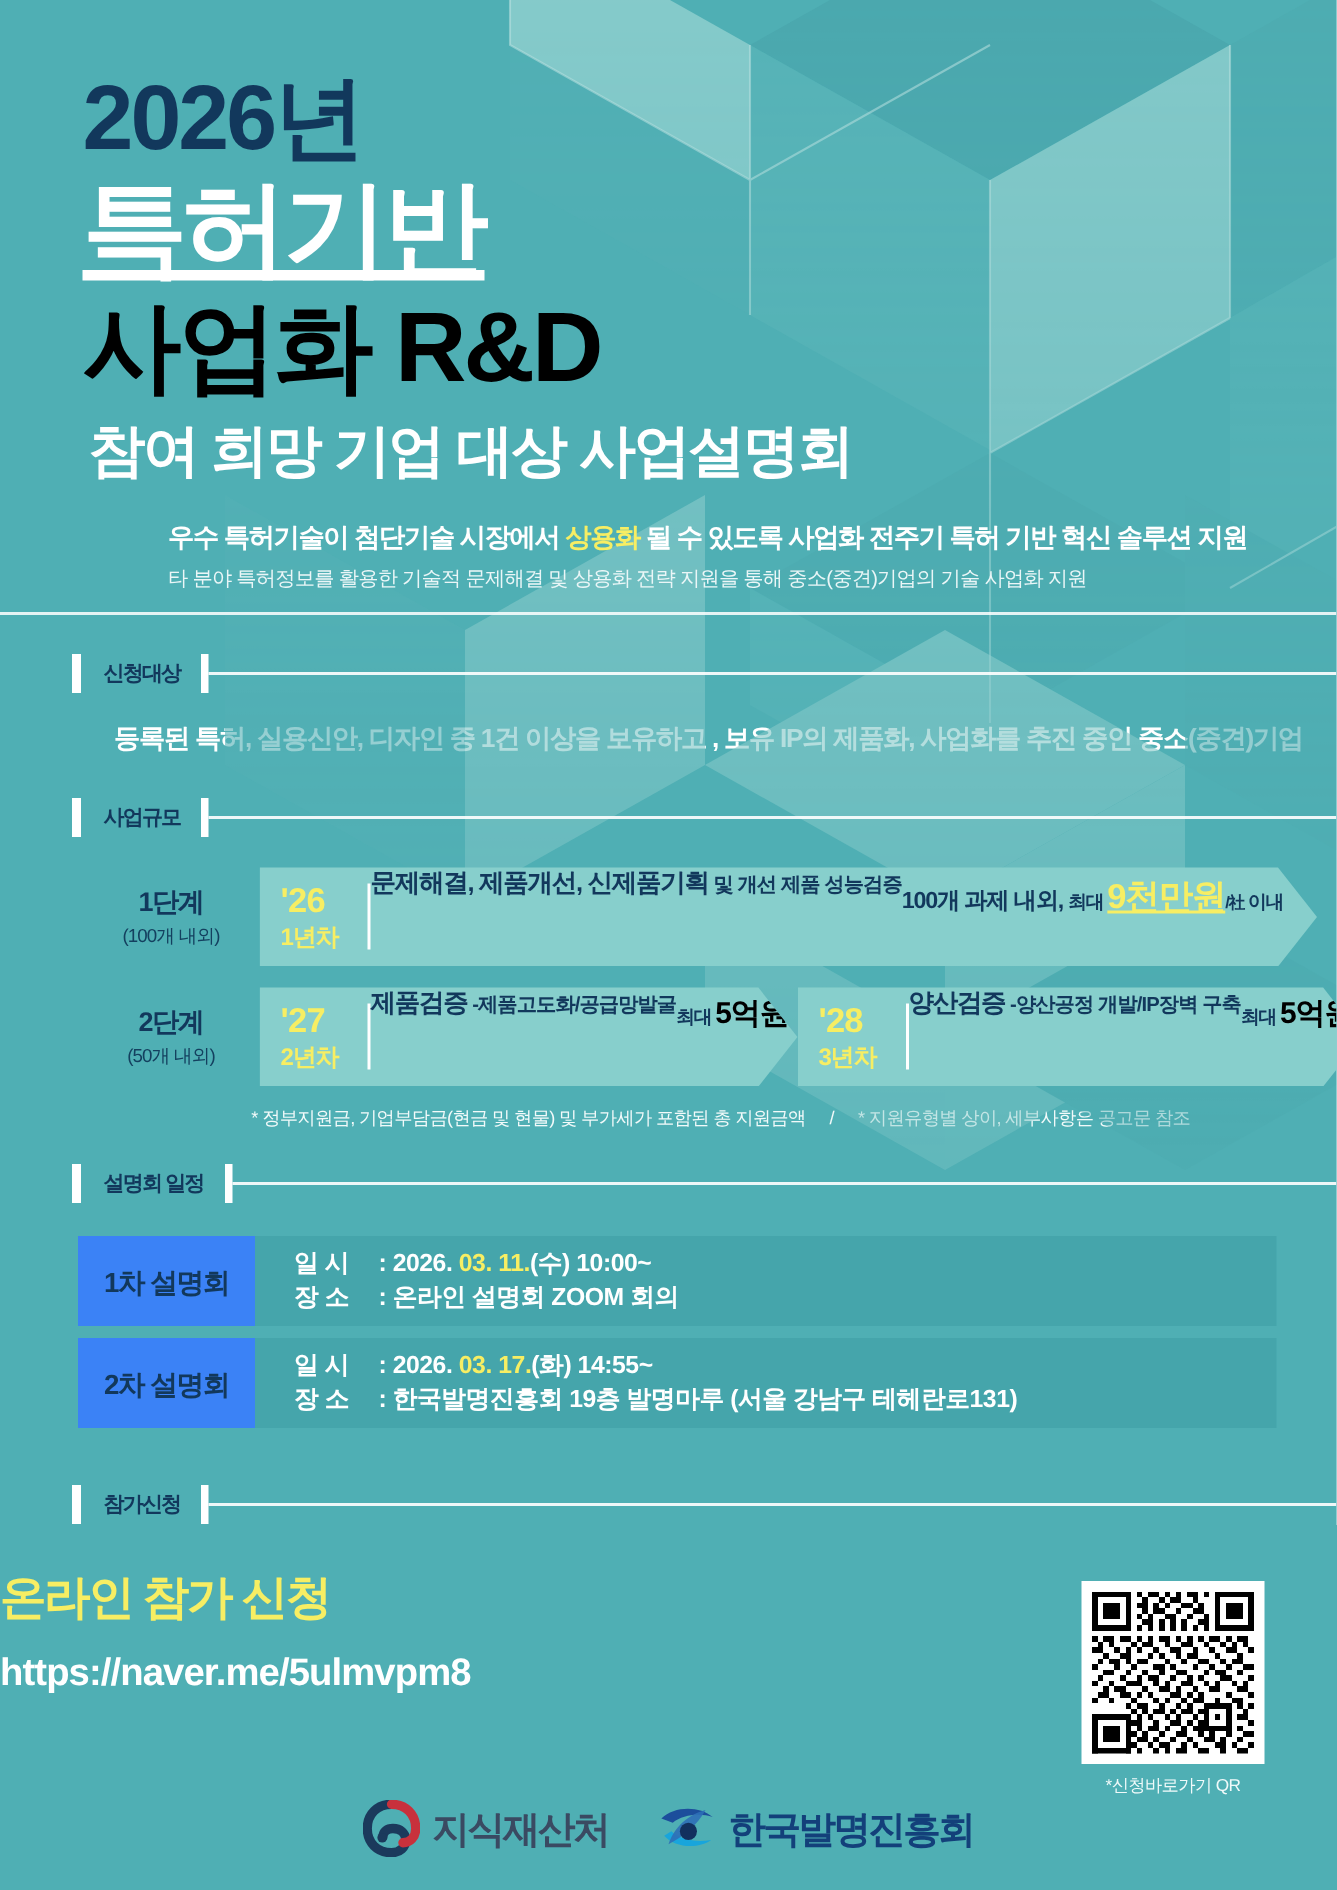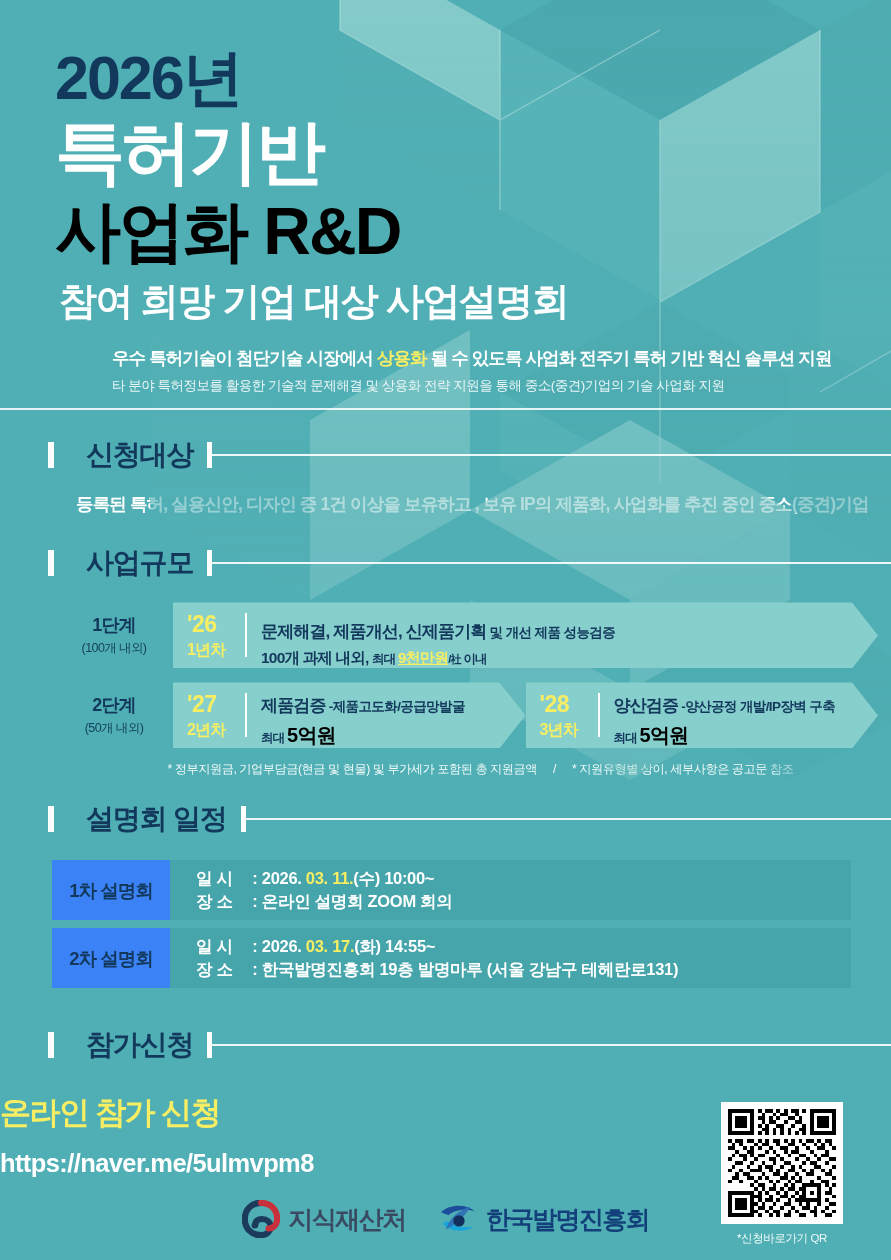--- a/index.html
+++ b/index.html
@@ -19,21 +19,21 @@
     pointer-events: none;
   }
   
   .header { position: relative; padding: 48px 0 0 55px; }
   .t-year {
     font-size: 61px; font-weight: 700; letter-spacing: -2px;
     color: #12385C; line-height: 1.0;
   }
   .t-line2 {
     font-size: 70px; font-weight: 700; letter-spacing: -3px;
-    color: #FFFFFF; line-height: 1.08; margin-top: 6px;
+    color: #FFFFFF; line-height: 1.08; margin-top: 6px; text-decoration: underline;
   }
   .t-line3 {
     font-size: 66px; font-weight: 700; letter-spacing: -2px;
     color: #000000; line-height: 1.1; margin-top: 4px;
   }
   .t-line4 {
     font-size: 38px; font-weight: 700; letter-spacing: -1.6px;
     color: #FFFFFF; line-height: 1.2; margin-top: 12px; padding-left: 4px;
   }
   
@@ -53,22 +53,22 @@
     margin: 13px 0 0 0; width: 891px; left: -112px;
   }
   
   .sec-head {
     position: relative;
     display: flex; align-items: center;
     margin-left: 48px; margin-right: 0;
   }
   .sec-head .vbar { width: 6px; height: 26px; background: #FFFFFF; }
   .sec-head .stitle {
-    font-size: 28px; font-weight: 700; color: #12385C;
-    letter-spacing: -1.2px; margin: 0 14px 0 32px; white-space: nowrap;
+    font-size: 14px; font-weight: 700; color: #12385C;
+    letter-spacing: -1.2px; margin: 0 14px 0 15px; white-space: nowrap;
   }
   .sec-head .vbar2 { width: 5px; height: 26px; background: #FFFFFF; }
   .sec-head .hline { flex: 1; height: 2px; background: rgba(255,255,255,.9); }
   
   .target-text {
     font-size: 17.5px; font-weight: 700; color: #FFFFFF;
     letter-spacing: -0.85px; margin: 18px 0 0 76px; white-space: nowrap;
   }
   
   .scale-block { margin-top: 20px; }
@@ -100,36 +100,36 @@
   .chev-year .yr {
     font-size: 23px; font-weight: 700; color: #F7EE63;
     letter-spacing: -0.5px; line-height: 1.15;
   }
   .chev-year .yn {
     font-size: 16px; font-weight: 700; color: #F7EE63;
     letter-spacing: -0.8px; line-height: 1.25; margin-top: 2px;
   }
   .chev-sep { width: 2px; background: #FFFFFF; margin: 11px 0; flex: 0 0 2px; }
   .chev-body {
-    display: flex; flex-direction: column; justify-content: flex-end;
-    padding-left: 14px; padding-right: 6px;
+    display: flex; flex-direction: row; justify-content: flex-start;
+    padding-right: 6px;
   }
   .chev-body .r1 {
     font-size: 17px; font-weight: 700; color: #12385C;
     letter-spacing: -0.85px; line-height: 1.3; white-space: nowrap;
   }
   .chev-body .r1 .small {
     font-size: 13.5px; font-weight: 700; letter-spacing: -0.6px;
   }
   .chev-body .r2 {
     font-size: 15.5px; font-weight: 700; color: #12385C;
     letter-spacing: -0.8px; line-height: 1.3; margin-top: 5px; white-space: nowrap;
   }
   .chev-body .r2 .tiny { font-size: 12.5px; font-weight: 700; }
-  .chev-body .r2 .money { color: #F7EE63; font-size: 15px; text-decoration: underline; }
+  .chev-body .r2 .money { color: #F7EE63; font-size: 23px; text-decoration: underline; }
   .chev-body .r2 .money-sm { color: #000000; font-size: 20px; }
   .chev-body .r2 .suffix { font-size: 11px; }
   .stage2-wrap { display: flex; align-items: center; margin-top: 14px; }
   .stage2-cols { display: flex; flex: 1; margin-right: 13px; }
   .scale-note {
     font-size: 12.2px; font-weight: 400; color: #F2FAFA;
     letter-spacing: -0.45px; text-align: center;
     margin: 13px 0 0 110px; padding-right: 40px;
   }
   .scale-note .sp { display: inline-block; width: 16px; }

